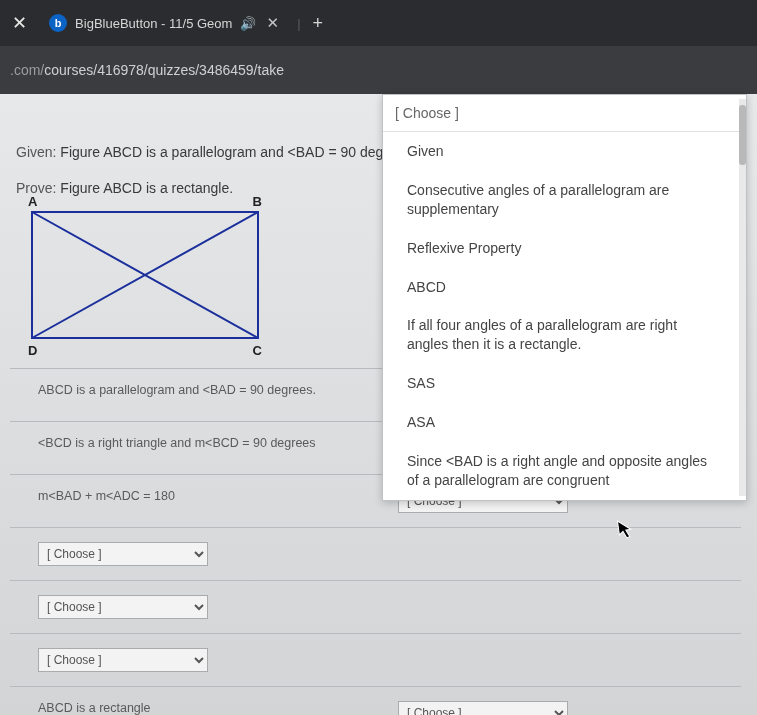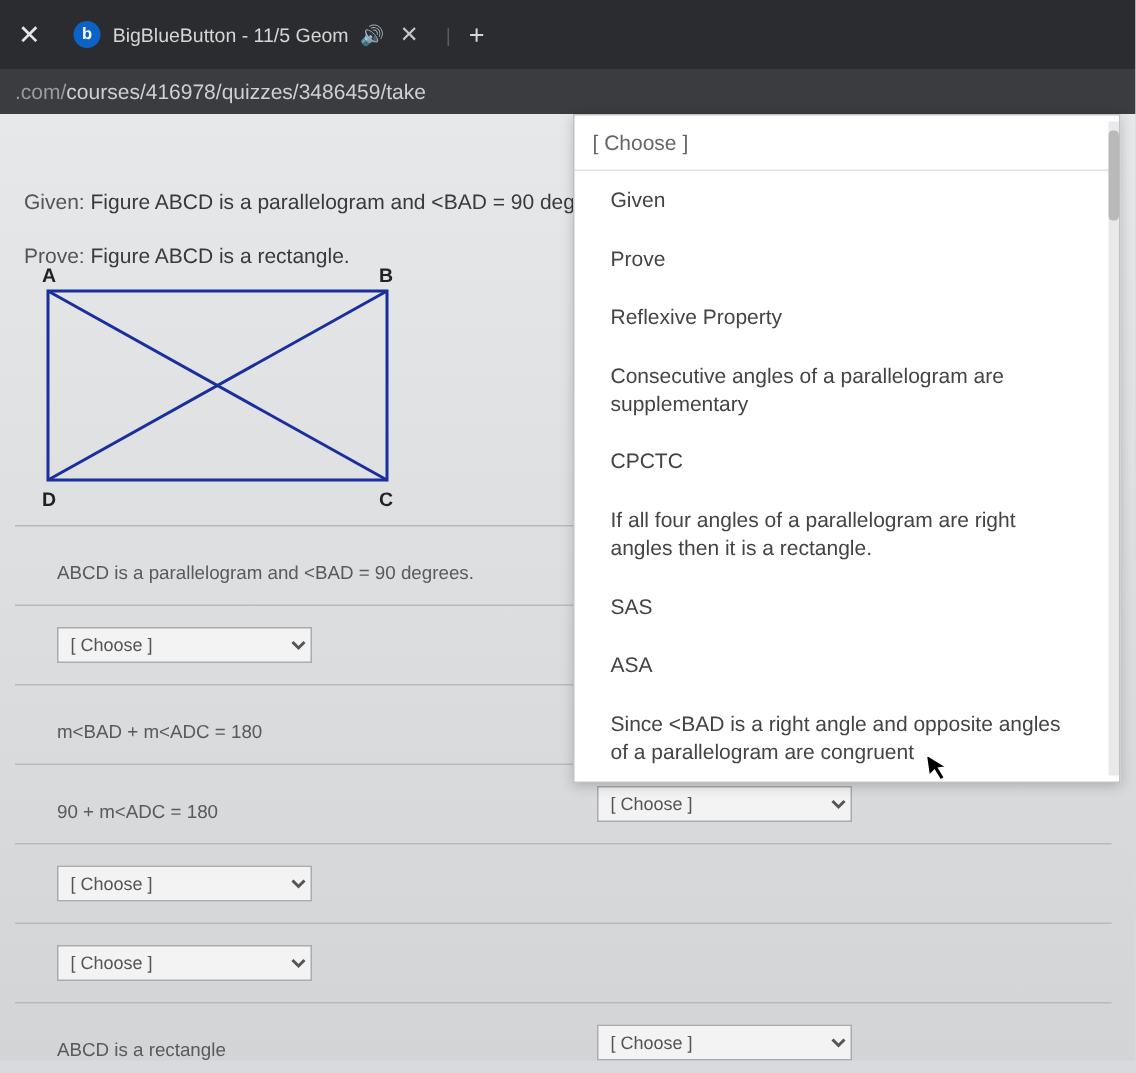--- a/index.html
+++ b/index.html
@@ -47,21 +47,21 @@
   }
   .tab-title { white-space: nowrap; overflow: hidden; text-overflow: ellipsis; max-width: 170px; }
   .tab-audio { font-size: 13px; opacity: .9; }
   .tab-x { font-size: 15px; opacity:.9; padding:0 2px; cursor:pointer; }
   .new-tab { color:#d6d6d6; font-size:18px; padding:0 6px; cursor:pointer; }
   .tab-sep { color:#5a5b5d; }
 
   
   .url-bar {
     background: #3b3c3f;
-    height: 30px;
+    height: 48px;
     display:flex; align-items:center;
     padding: 0 10px;
     color:#cfd0d2;
     font-size: 14px;
   }
   .url-text { white-space: nowrap; overflow:hidden; }
   .url-text .dim { color:#9a9b9d; }
 
   
   .page {
@@ -87,21 +87,21 @@
   .vlabel { position:absolute; font-size:13px; font-weight:600; color:#222; }
   .vA { left:-2px; top:-16px; }
   .vB { right:-2px; top:-16px; }
   .vC { right:-2px; bottom:-18px; }
   .vD { left:-2px; bottom:-18px; }
 
   
   .proof-rows { margin-top: 28px; }
   .proof-row {
     display:flex;
-    align-items:flex-end;
+    align-items:flex-start;
     border-top: 1px solid #b8bbbe;
     padding: 14px 8px 14px 28px;
     gap: 20px;
   }
   .statement {
     flex: 0 0 340px;
     font-size: 12.5px;
     color:#5a5a5a;
   }
   .reason select {
@@ -200,50 +200,49 @@
         <line x1="228" y1="2" x2="2" y2="128" stroke="#1b2f9c" stroke-width="2"></line>
       </svg>
     </div>
 
     <div class="proof-rows">
       <div class="proof-row">
         <div class="statement">ABCD is a parallelogram and &lt;BAD = 90 degrees.</div>
         <div class="reason"><select><option>[ Choose ]</option></select></div>
       </div>
       <div class="proof-row">
+        <div class="statement">&lt;BCD is a right triangle and m&lt;BCD = 90 degrees</div>
         <div class="reason"><select><option>[ Choose ]</option></select></div>
       </div>
       <div class="proof-row">
         <div class="statement">m&lt;BAD + m&lt;ADC = 180</div>
         <div class="reason"><select><option>[ Choose ]</option></select></div>
       </div>
       <div class="proof-row">
-        <div class="statement">90 + m&lt;ADC = 180</div>
         <div class="reason"><select><option>[ Choose ]</option></select></div>
       </div>
       <div class="proof-row">
         <div class="reason"><select><option>[ Choose ]</option></select></div>
       </div>
       <div class="proof-row">
         <div class="reason"><select><option>[ Choose ]</option></select></div>
       </div>
       <div class="proof-row">
         <div class="statement">ABCD is a rectangle</div>
         <div class="reason"><select><option>[ Choose ]</option></select></div>
       </div>
     </div>
   </div>
 
   <div class="dropdown">
     <div class="dd-header">[ Choose ]</div>
     <div class="dd-item">Given</div>
-    <div class="dd-item">Prove</div>
+    <div class="dd-item">Consecutive angles of a parallelogram are supplementary</div>
     <div class="dd-item">Reflexive Property</div>
-    <div class="dd-item">Consecutive angles of a parallelogram are supplementary</div>
-    <div class="dd-item">CPCTC</div>
+    <div class="dd-item">ABCD</div>
     <div class="dd-item">If all four angles of a parallelogram are right angles then it is a rectangle.</div>
     <div class="dd-item">SAS</div>
     <div class="dd-item">ASA</div>
     <div class="dd-item">Since &lt;BAD is a right angle and opposite angles of a parallelogram are congruent</div>
     <div class="dropdown-scroll">
       <div class="thumb"></div>
     </div>
   </div>
 
   <div class="cursor">

